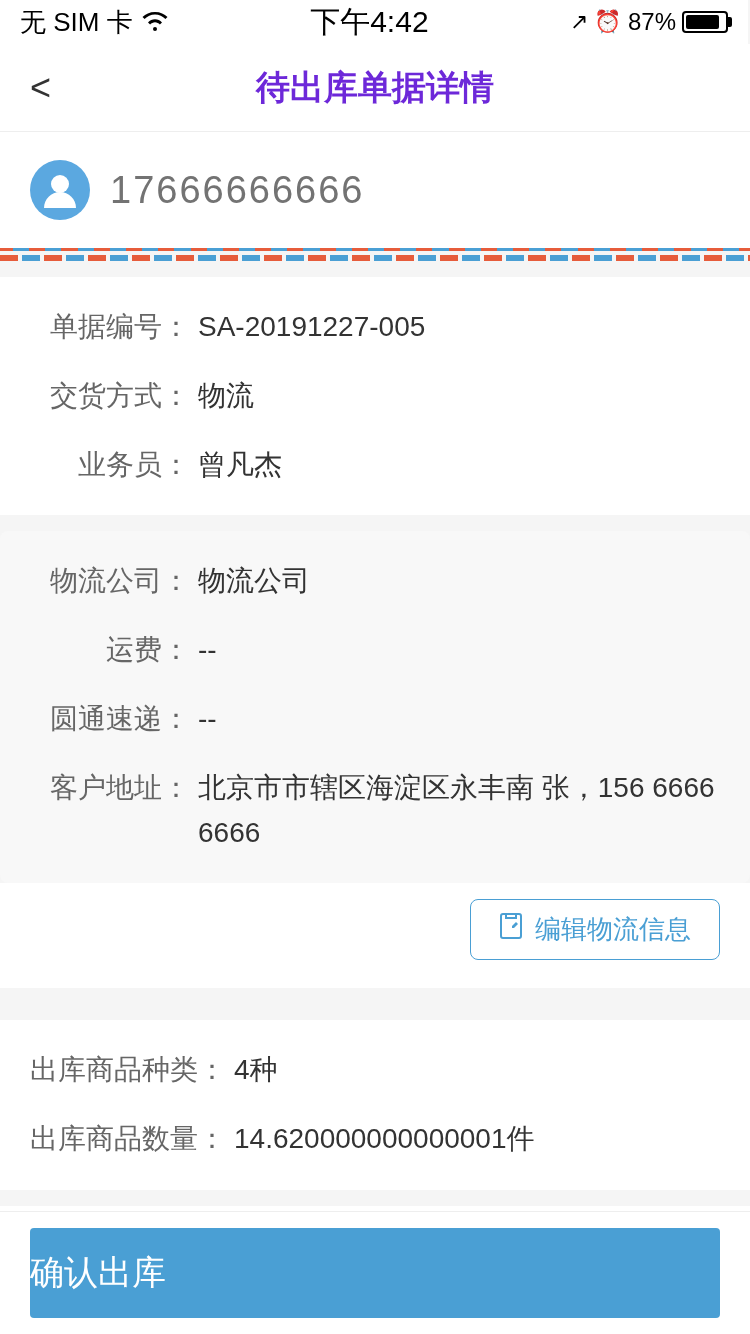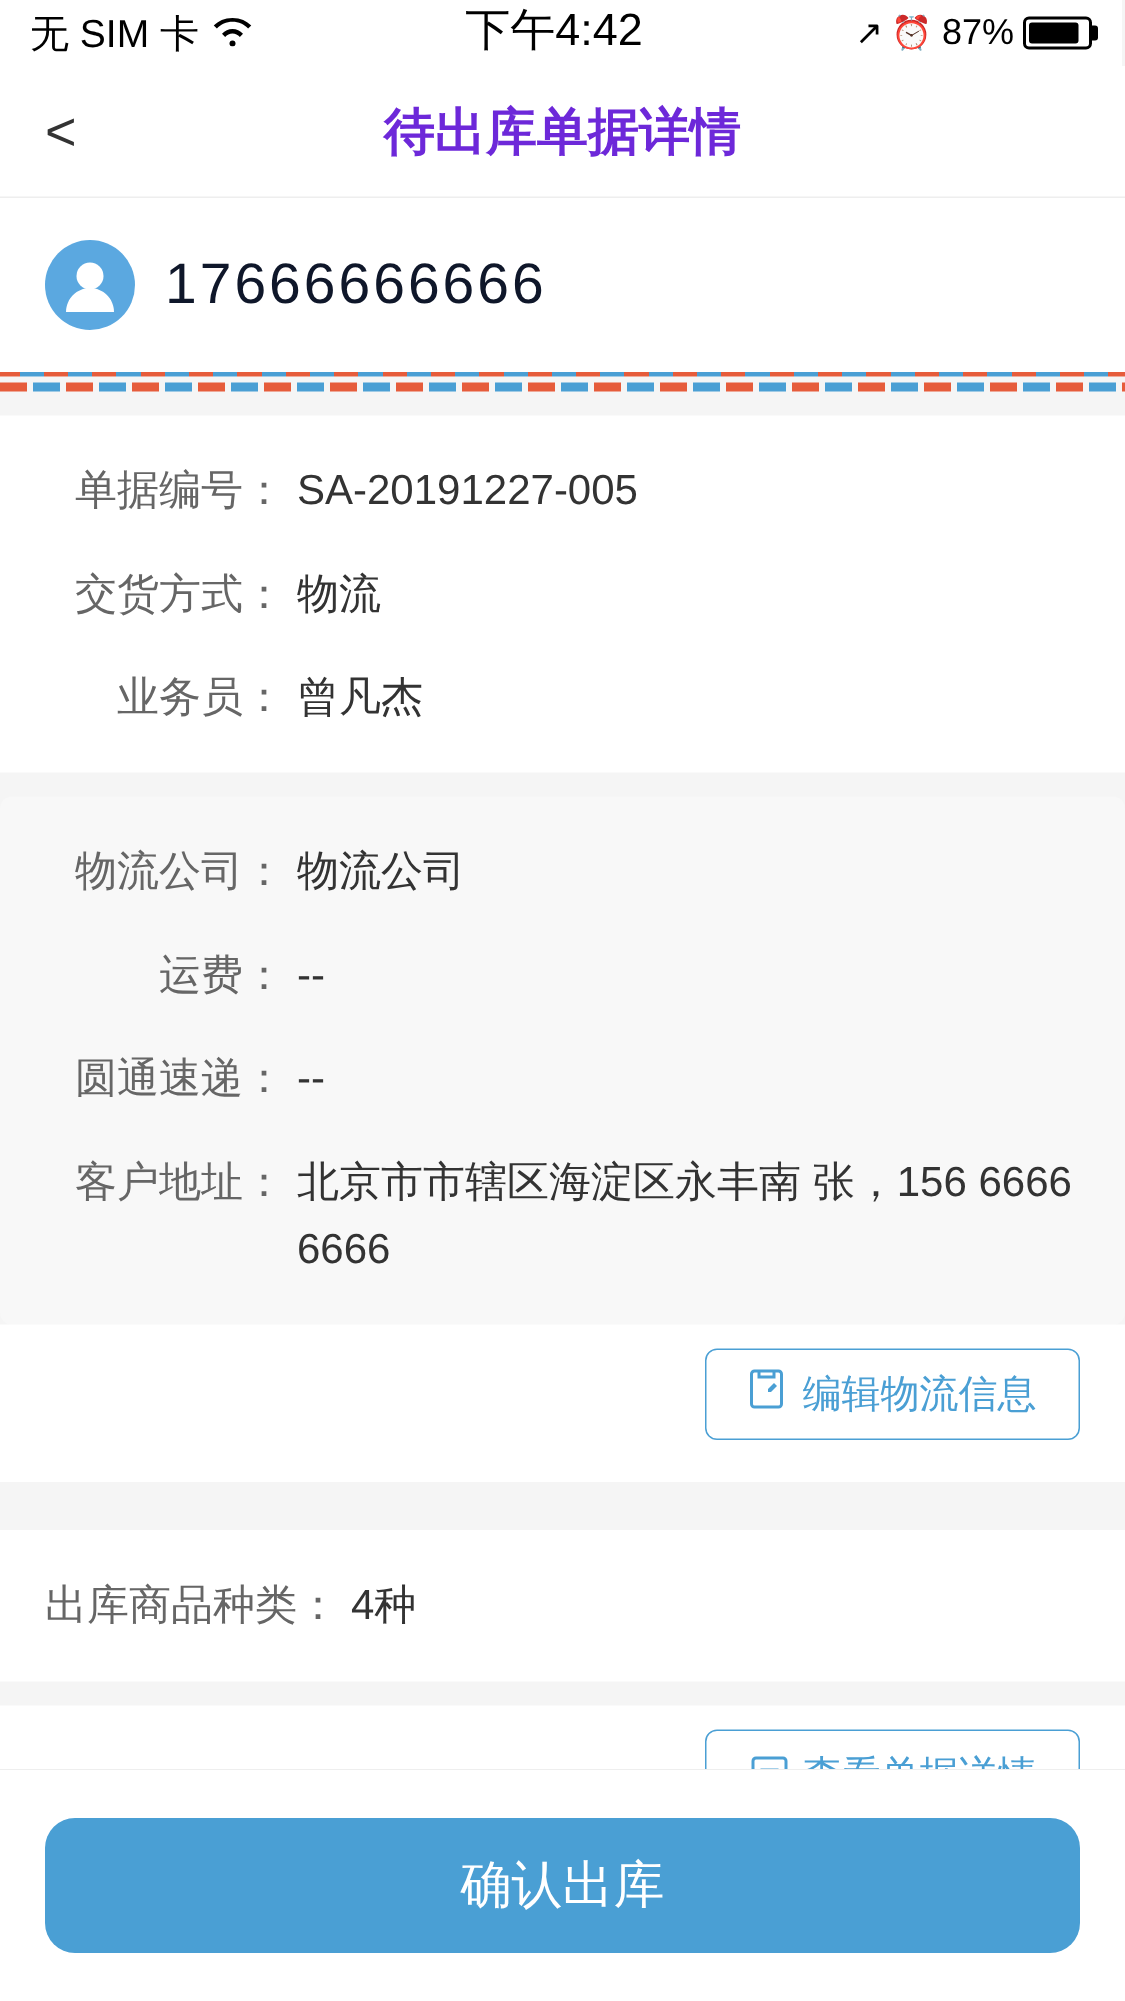--- a/index.html
+++ b/index.html
@@ -13,20 +13,21 @@
       color: #333;
       position: relative;
     }
 
     
     .status-bar {
       width: 748px;
       height: 44px;
       background: #fff;
       display: flex;
+      align-items: center;
       justify-content: space-between;
       padding: 0 20px;
       font-size: 26px;
       color: #000;
     }
     .status-bar-left {
       display: flex;
       align-items: center;
       gap: 8px;
       font-size: 26px;
@@ -120,21 +121,21 @@
       flex-shrink: 0;
     }
     .user-avatar svg {
       width: 40px;
       height: 40px;
       fill: #fff;
     }
     .user-phone {
       font-size: 38px;
       font-weight: 500;
-      color: #0f172a;
+      color: #737373;
       letter-spacing: 2px;
     }
 
     
     .dashed-border {
       height: 6px;
       background: repeating-linear-gradient(90deg, #e65c3b 0, #e65c3b 18px, transparent 18px, transparent 22px, #4a9fd4 22px, #4a9fd4 40px, transparent 40px, transparent 44px);
       margin: 0;
     }
 
@@ -247,28 +248,28 @@
       bottom: 0;
       left: 0;
       width: 750px;
       padding: 16px 0;
       background: #fff;
       border-top: 1px solid #eee;
     }
     .confirm-btn {
       display: block;
       width: 690px;
-      margin: 16px auto;
+      margin: 0 auto;
       background: #4a9fd4;
       color: #fff;
       font-size: 34px;
       font-weight: 500;
-      text-align: center;
+      text-align: left;
       padding: 22px 0;
-      border-radius: 20px;
+      border-radius: 4px;
       border: none;
       cursor: pointer;
     }
   </style>
 </head>
 <body>
 
 <div class="status-bar">
   <div class="status-bar-left">
     <span>无 SIM 卡</span>
@@ -355,20 +356,24 @@
     </button>
   </div>
 
   <div class="section-separator"></div>
 
   <div class="info-section">
     <div class="info-row">
       <span class="info-label">出库商品种类：</span>
       <span class="info-value">4种</span>
     </div>
+    <div class="info-row">
+      <span class="info-label">出库商品数量：</span>
+      <span class="info-value">14.620000000000001件</span>
+    </div>
   </div>
 
   <div class="view-button-row">
     <button class="view-button">
       <svg width="28" height="28" viewBox="0 0 28 28" fill="none">
         <rect x="3" y="2" width="22" height="26" rx="2" stroke="#4a9fd4" stroke-width="2" fill="none"></rect>
         <line x1="8" y1="10" x2="20" y2="10" stroke="#4a9fd4" stroke-width="2"></line>
         <line x1="8" y1="15" x2="20" y2="15" stroke="#4a9fd4" stroke-width="2"></line>
         <line x1="8" y1="20" x2="16" y2="20" stroke="#4a9fd4" stroke-width="2"></line>
       </svg>

